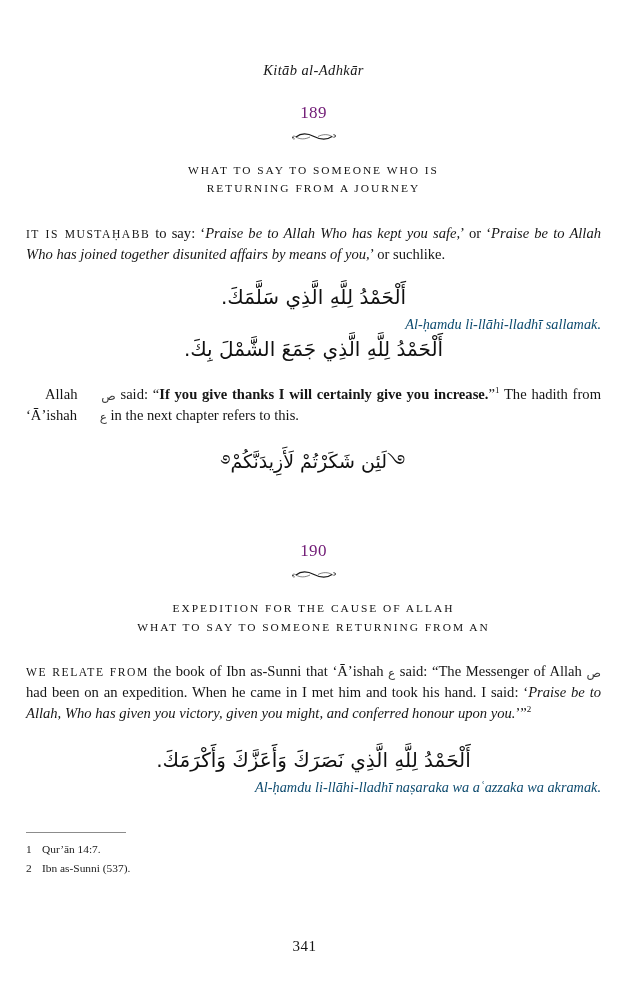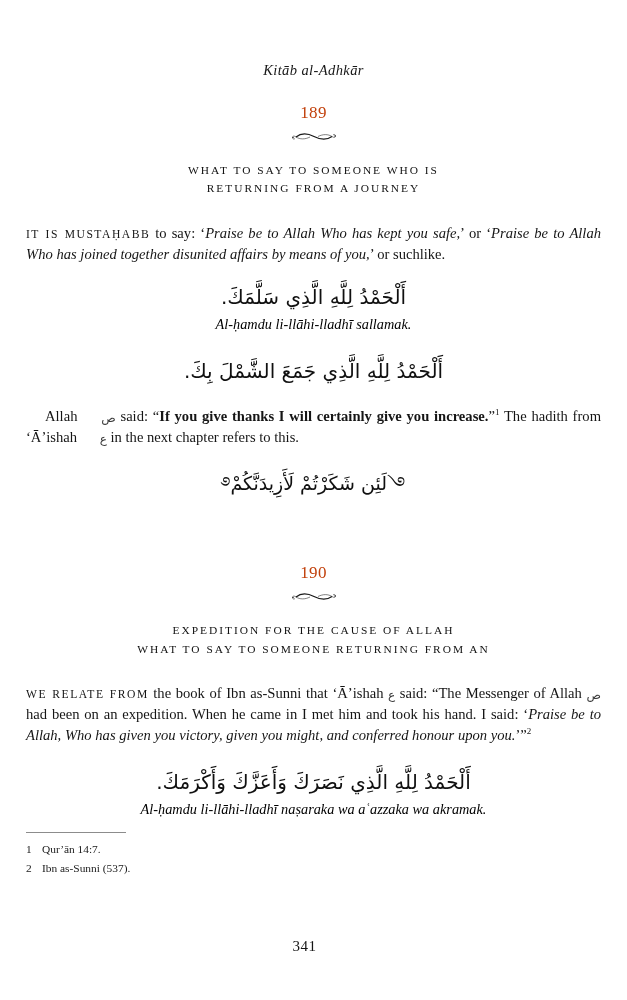--- a/index.html
+++ b/index.html
@@ -33,21 +33,21 @@
     margin-top: 62px;
     color: #171717;
   }
 
   
   .section-number {
     text-align: center;
     font-size: 17px;
     margin-top: 24px;
     letter-spacing: 0.3px;
-    color: #c2410c;
+    color: #701a75;
   }
   .ornament {
     display: block;
     margin: 7px auto 0 auto;
     width: 48px;
     height: 14px;
   }
   .section-title {
     text-align: center;
     font-size: 11.4px;
@@ -96,28 +96,28 @@
     font-family: "DejaVu Sans", "Liberation Sans", sans-serif;
     font-size: 20px;
     line-height: 1.65;
     color: #101010;
     margin: 0;
   }
   .arabic-verse {
     font-size: 19px;
   }
   .translit {
-    text-align: center;
+    text-align: right;
     font-style: italic;
     font-size: 14.3px;
-    color: #000000;
+    color: #0c4a6e;
     margin: 2px 0 0 0;
   }
   .ar-gap-1 { margin-top: 16px; }
-  .ar-gap-2 { margin-top: 22px; }
+  .ar-gap-2 { }
   .ar-gap-3 { margin-top: 20px; }
 
   
   .footnotes {
     position: absolute;
     left: 26px;
     top: 832px;
     width: 300px;
   }
   .fn-rule {

